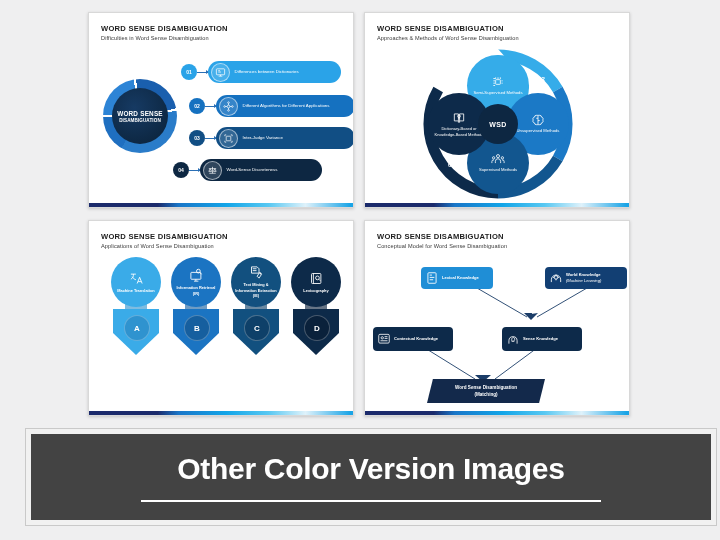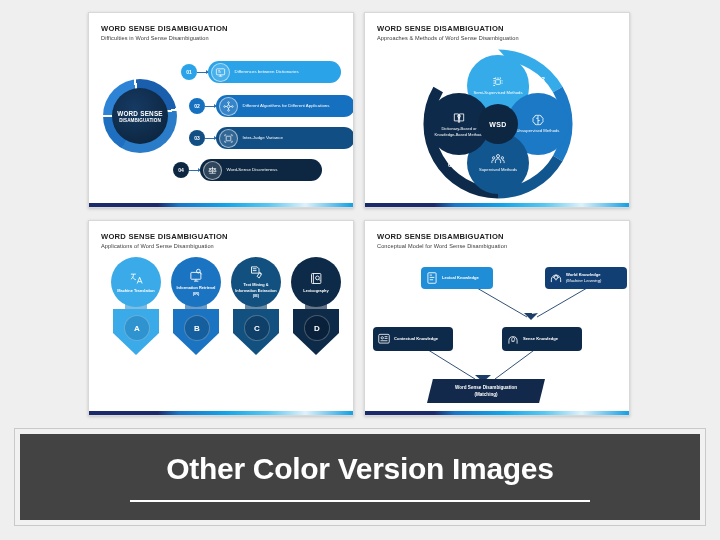--- a/index.html
+++ b/index.html
@@ -117,21 +117,21 @@
   .s4-final{
     position:absolute;color:#fff;text-align:center;
     display:flex;align-items:center;justify-content:center;
     clip-path:polygon(5% 0,100% 0,95% 100%,0 100%);
   }
   .s4-final .t{font-size:4.6px;font-weight:bold;line-height:1.55;}
   .s4-svg{position:absolute;left:0;top:0;width:264px;height:194px;pointer-events:none;}
 
   
   #banner{
-    position:absolute;left:14px;top:428px;width:692px;height:98px;
+    position:absolute;left:25px;top:428px;width:692px;height:98px;
     background:#f1f1f1;border:1px solid #c9c9c9;box-sizing:border-box;padding:5px;
   }
   #banner-inner{
     width:100%;height:100%;background:#434343;box-sizing:border-box;
     display:flex;flex-direction:column;align-items:center;justify-content:center;
   }
   #banner-text{
     color:#fff;font-size:30px;font-weight:bold;letter-spacing:-.3px;
     font-family:"Liberation Sans", sans-serif;
   }

